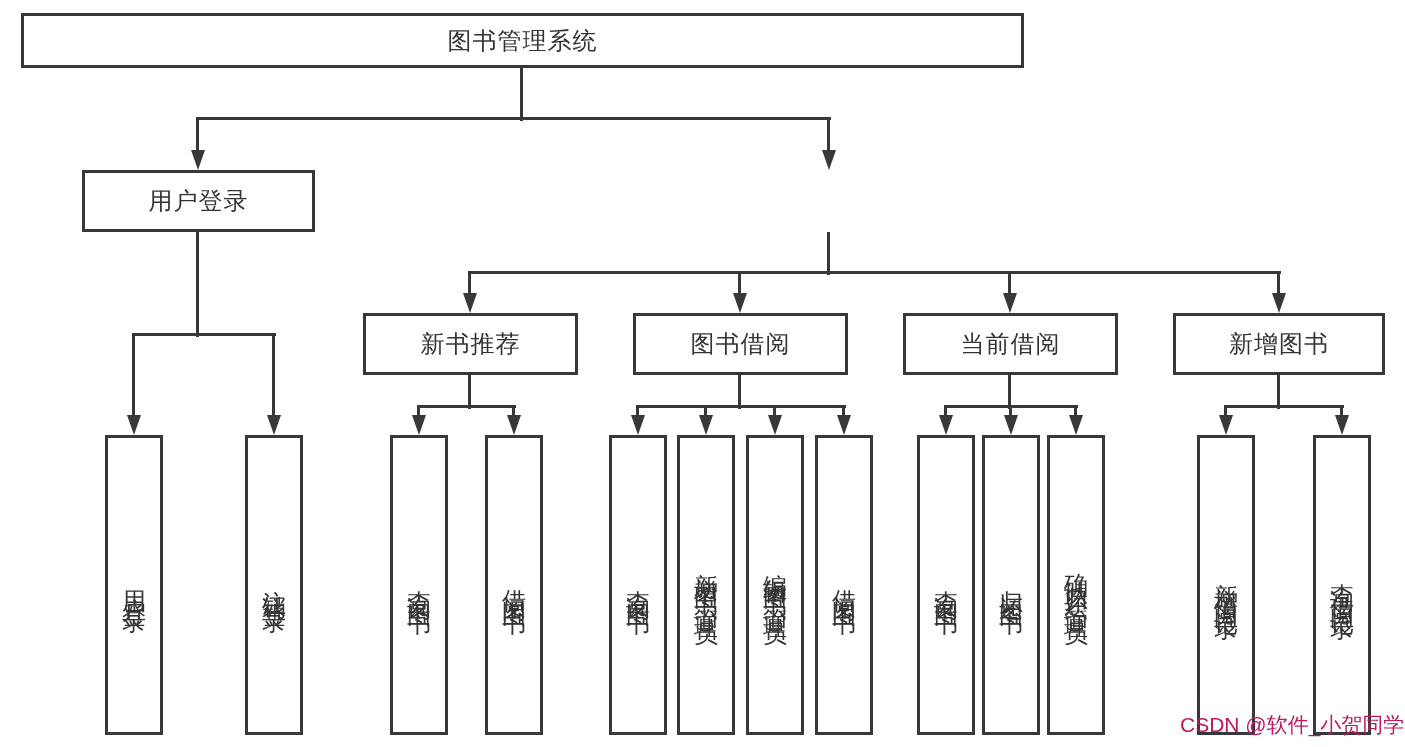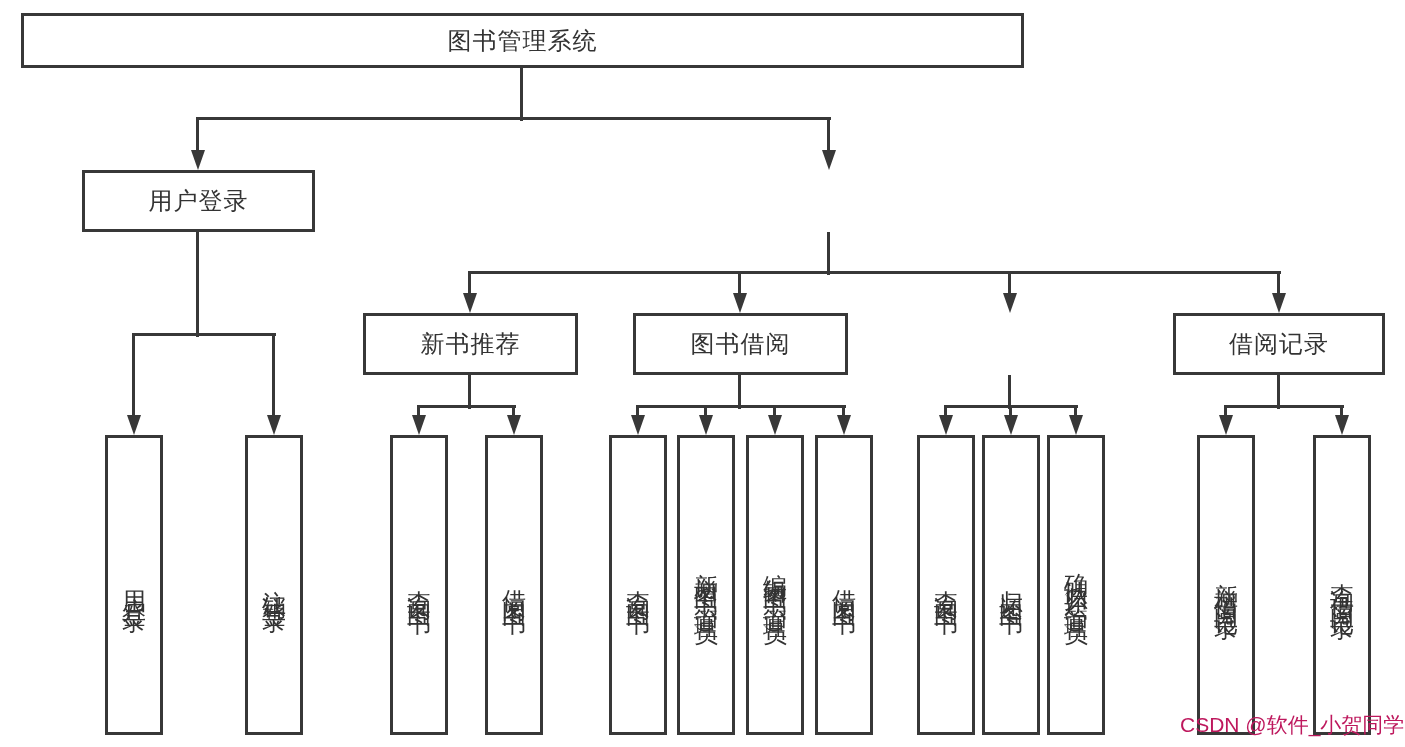--- a/index.html
+++ b/index.html
@@ -86,22 +86,25 @@
   <div class="node h" style="left:82px; top:170px; width:233px; height:62px;">
     <span>用户登录</span>
   </div>
 
   <div class="node h" style="left:363px; top:313px; width:215px; height:62px;justify-content:center;">
     <span>新书推荐</span>
   </div>
   <div class="node h" style="left:633px; top:313px; width:215px; height:62px;">
     <span>图书借阅</span>
   </div>
+  <div class="node h" style="left:903px; top:313px; width:215px; height:62px;">
+    <span>当前借阅</span>
+  </div>
   <div class="node h" style="left:1173px; top:313px; width:212px; height:62px;">
-    <span>借阅记录</span>
+    <span>新增图书</span>
   </div>
 
   <div class="leaf" style="left:105px;">
     <span>用户登录</span>
   </div>
   <div class="leaf" style="left:245px;">
     <span>注销登录</span>
   </div>
 
   <div class="leaf" style="left:390px;">

